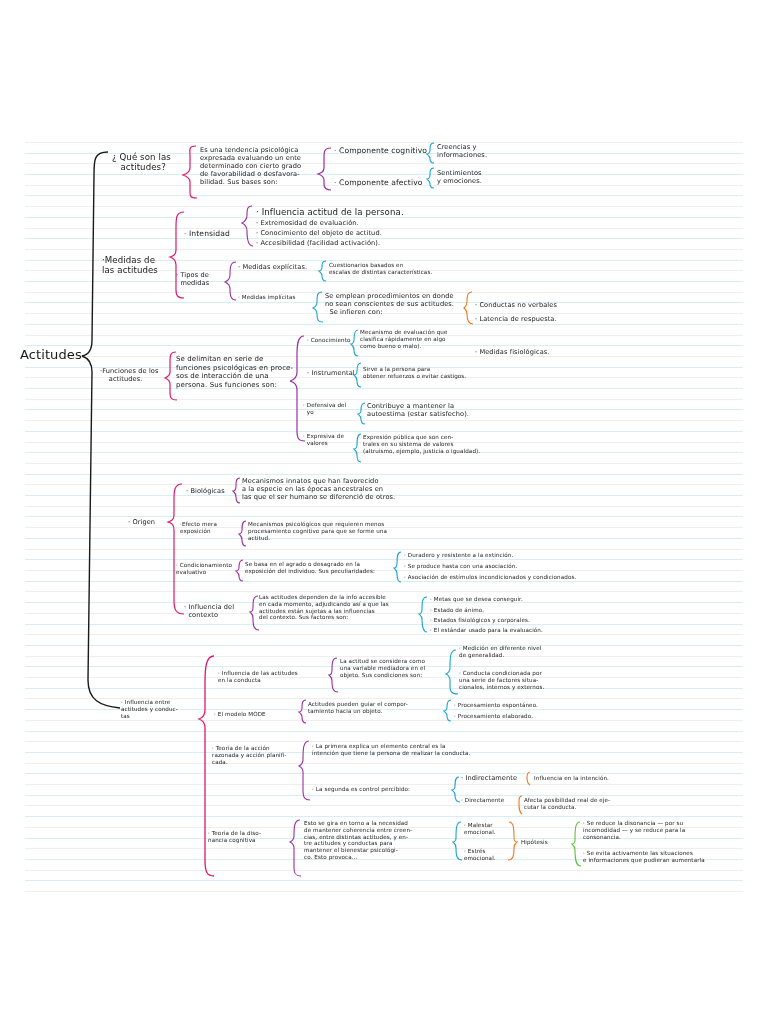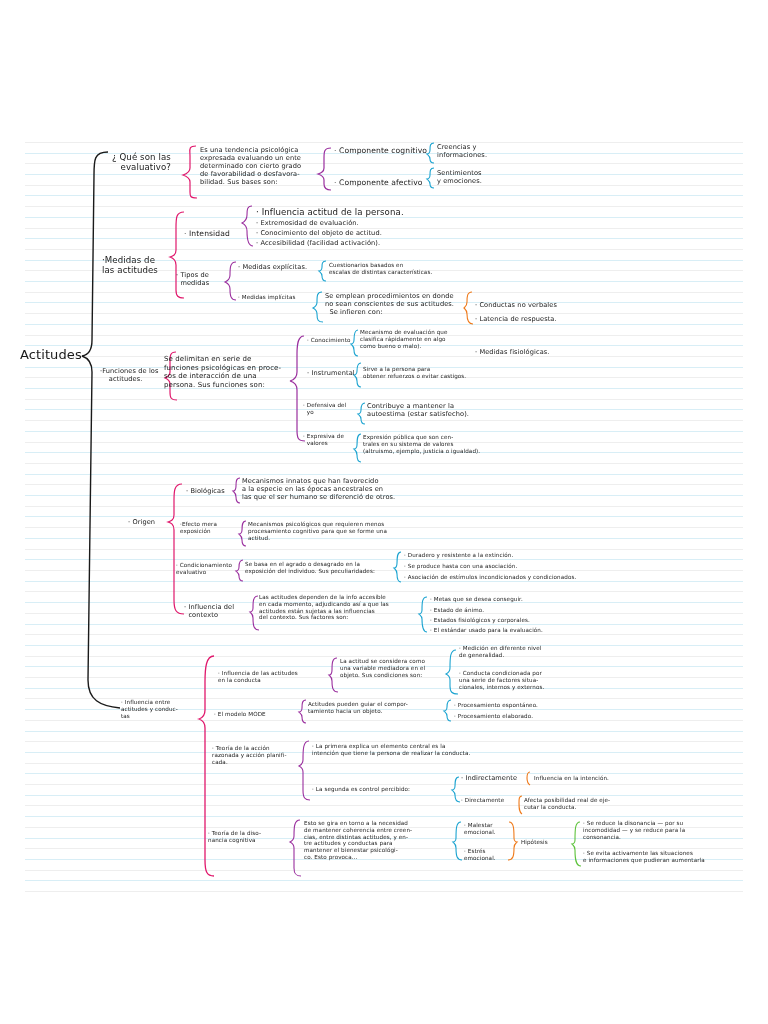--- a/index.html
+++ b/index.html
@@ -135,21 +135,21 @@
     <path d="M522,796 C519,796 519,799 519,803 C519,808 519,812 522,814" fill="none" stroke="#ef7a1a" stroke-width="1.1"></path>
     <path d="M300,820 C294,820 294,828 294,836 C294,840 292,841 290,842 C292,843 294,844 294,848 L294,868 C294,874 296,876 301,876" fill="none" stroke="#9a2f9e" stroke-width="1.1"></path>
     <path d="M461,822 C456,822 456,830 456,838 C456,841 454,842 453,842 C454,843 456,844 456,848 C456,856 457,860 462,860" fill="none" stroke="#1aa3d0" stroke-width="1.1"></path>
     <path d="M509,822 C514,822 514,830 514,838 C514,841 516,842 517,842 C516,843 514,844 514,848 C514,856 513,860 508,860" fill="none" stroke="#ef7a1a" stroke-width="1.1"></path>
     <path d="M580,822 C575,822 575,830 575,840 C575,843 573,844 572,844 C573,845 575,846 575,850 C575,860 576,866 581,866" fill="none" stroke="#5cc23a" stroke-width="1.1"></path>
   </svg>
 
   <div class="t xl" style="left:20px;top:347px;">Actitudes</div>
 
   <div class="t l" style="left:112px;top:152px;">¿ Qué son las
-   evaluativo?</div>
+   actitudes?</div>
   <div class="t s" style="left:200px;top:146px;">Es una tendencia psicológica
 expresada evaluando un ente
 determinado con cierto grado
 de favorabilidad o desfavora-
 bilidad. Sus bases son:</div>
   <div class="t m" style="left:334px;top:146px;">· Componente cognitivo</div>
   <div class="t s" style="left:437px;top:143px;">Creencias y
 informaciones.</div>
   <div class="t m" style="left:334px;top:178px;">· Componente afectivo</div>
   <div class="t s" style="left:437px;top:169px;">Sentimientos
@@ -170,21 +170,21 @@
   <div class="t xs" style="left:238px;top:294px;">· Medidas implícitas</div>
   <div class="t s" style="left:325px;top:292px;">Se emplean procedimientos en donde
 no sean conscientes de sus actitudes.
   Se infieren con:</div>
   <div class="t s" style="left:475px;top:301px;">· Conductas no verbales</div>
   <div class="t s" style="left:475px;top:302px;margin-top:46px;">· Medidas fisiológicas.</div>
   <div class="t s" style="left:475px;top:315px;">· Latencia de respuesta.</div>
 
   <div class="t s" style="left:100px;top:367px;">·Funciones de los
     actitudes.</div>
-  <div class="t s" style="left:164px;top:355px;font-size:7px;">Se delimitan en serie de
+  <div class="t s" style="left:176px;top:355px;font-size:7px;">Se delimitan en serie de
 funciones psicológicas en proce-
 sos de interacción de una
 persona. Sus funciones son:</div>
   <div class="t xs" style="left:307px;top:337px;">· Conocimiento</div>
   <div class="t xs" style="left:360px;top:329px;">Mecanismo de evaluación que
 clasifica rápidamente en algo
 como bueno o malo).</div>
   <div class="t s" style="left:307px;top:369px;">· Instrumental</div>
   <div class="t xs" style="left:363px;top:366px;">Sirve a la persona para
 obtener refuerzos o evitar castigos.</div>

